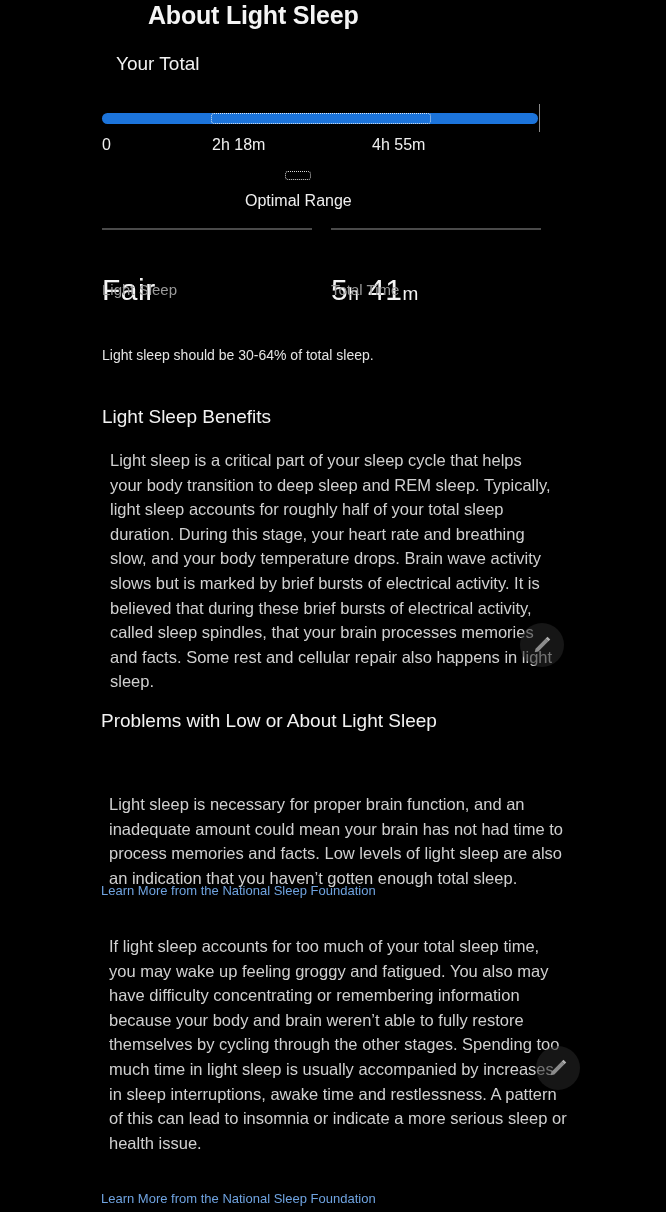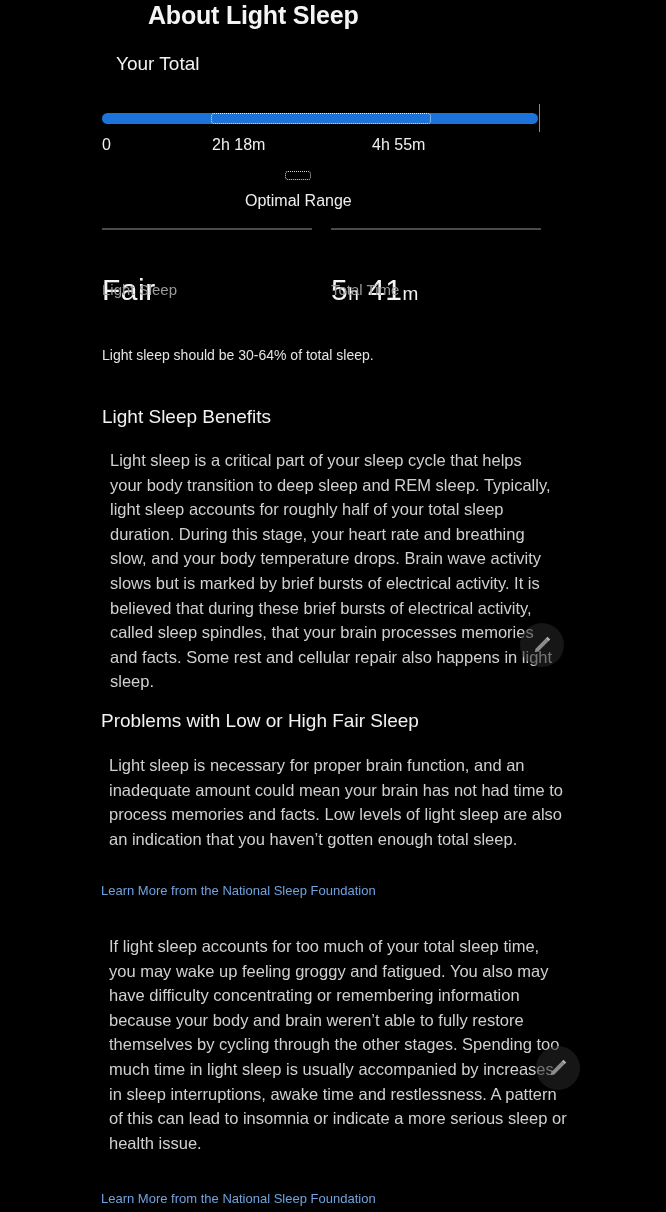--- a/index.html
+++ b/index.html
@@ -179,22 +179,22 @@
   <span>5</span><span class="unit">h</span>
   <span>41</span><span class="unit">m</span>
 </div>
 <div class="stat-caption" style="left:331px">Total Time</div>
 
 <div class="note">Light sleep should be 30-64% of total sleep.</div>
 
 <div class="heading" style="left:102px; top:406px;">Light Sleep Benefits</div>
 <p class="para" style="left:102px; top:440px; width:445px;">Light sleep is a critical part of your sleep cycle that helps your body transition to deep sleep and REM sleep. Typically, light sleep accounts for roughly half of your total sleep duration. During this stage, your heart rate and breathing slow, and your body temperature drops. Brain wave activity slows but is marked by brief bursts of electrical activity. It is believed that during these brief bursts of electrical activity, called sleep spindles, that your brain processes memories and facts. Some rest and cellular repair also happens in light sleep.</p>
 
-<div class="heading" style="left:101px; top:710px;">Problems with Low or High Fair Sleep</div>
-<p class="para" style="left:101px; top:745px; width:456px;">Light sleep is necessary for proper brain function, and an inadequate amount could mean your brain has not had time to process memories and facts. Low levels of light sleep are also an indication that you haven’t gotten enough total sleep.</p>
+<div class="heading" style="left:101px; top:710px;">Problems with Low or About Light Sleep</div>
+<p class="para" style="left:101px; top:784px; width:456px;">Light sleep is necessary for proper brain function, and an inadequate amount could mean your brain has not had time to process memories and facts. Low levels of light sleep are also an indication that you haven’t gotten enough total sleep.</p>
 <a class="link" style="left:101px; top:883px;">Learn More from the National Sleep Foundation</a>
 
 <p class="para" style="left:101px; top:926px; width:458px;">If light sleep accounts for too much of your total sleep time, you may wake up feeling groggy and fatigued. You also may have difficulty concentrating or remembering information because your body and brain weren’t able to fully restore themselves by cycling through the other stages. Spending too much time in light sleep is usually accompanied by increases in sleep interruptions, awake time and restlessness. A pattern of this can lead to insomnia or indicate a more serious sleep or health issue.</p>
 <a class="link" style="left:101px; top:1191px;">Learn More from the National Sleep Foundation</a>
 
 <div class="edit-fab" style="left:520px; top:623px;">
   <svg width="22" height="22" viewBox="0 0 24 24">
     <path d="M4 20 L5 16 L16 5 L19 8 L8 19 Z" fill="#8c8c8c"></path>
     <path d="M16 5 L18 3 L21 6 L19 8 Z" fill="#b0b0b0"></path>
   </svg>

